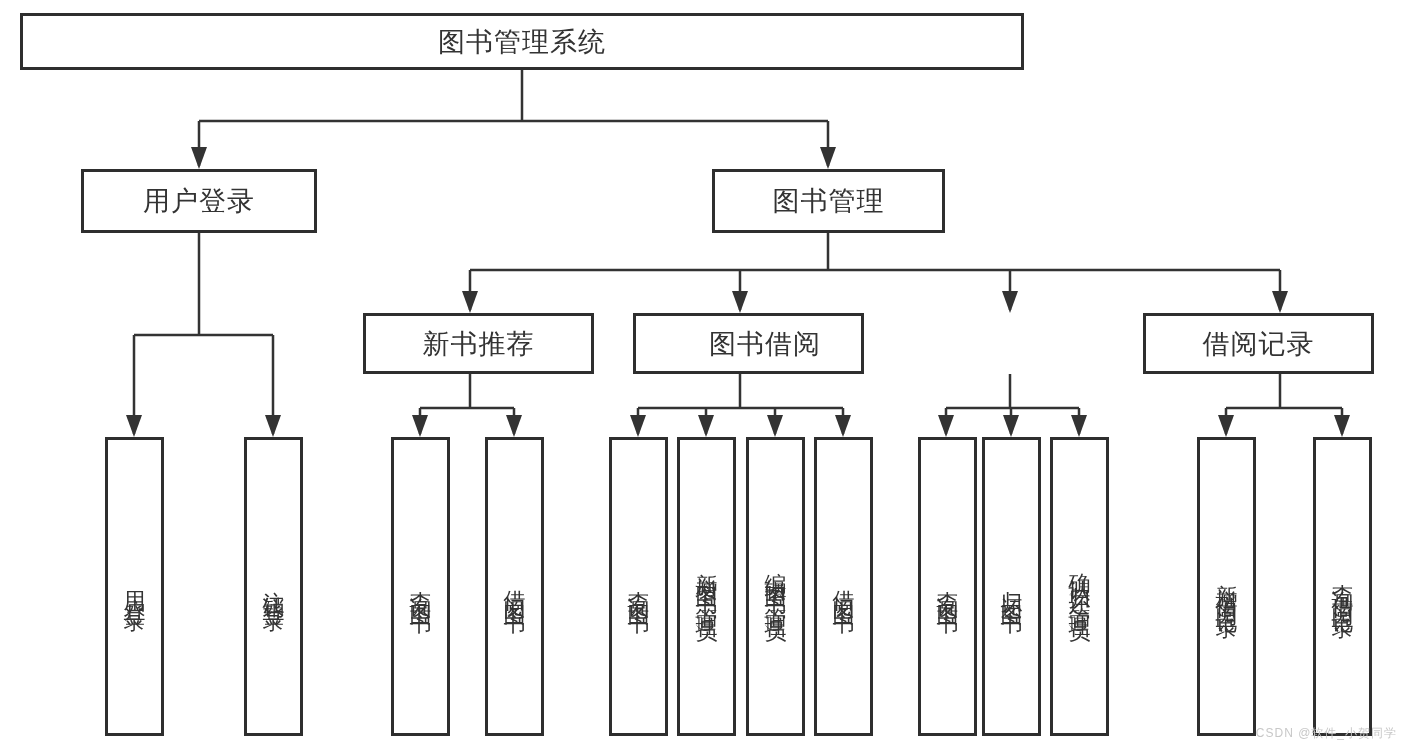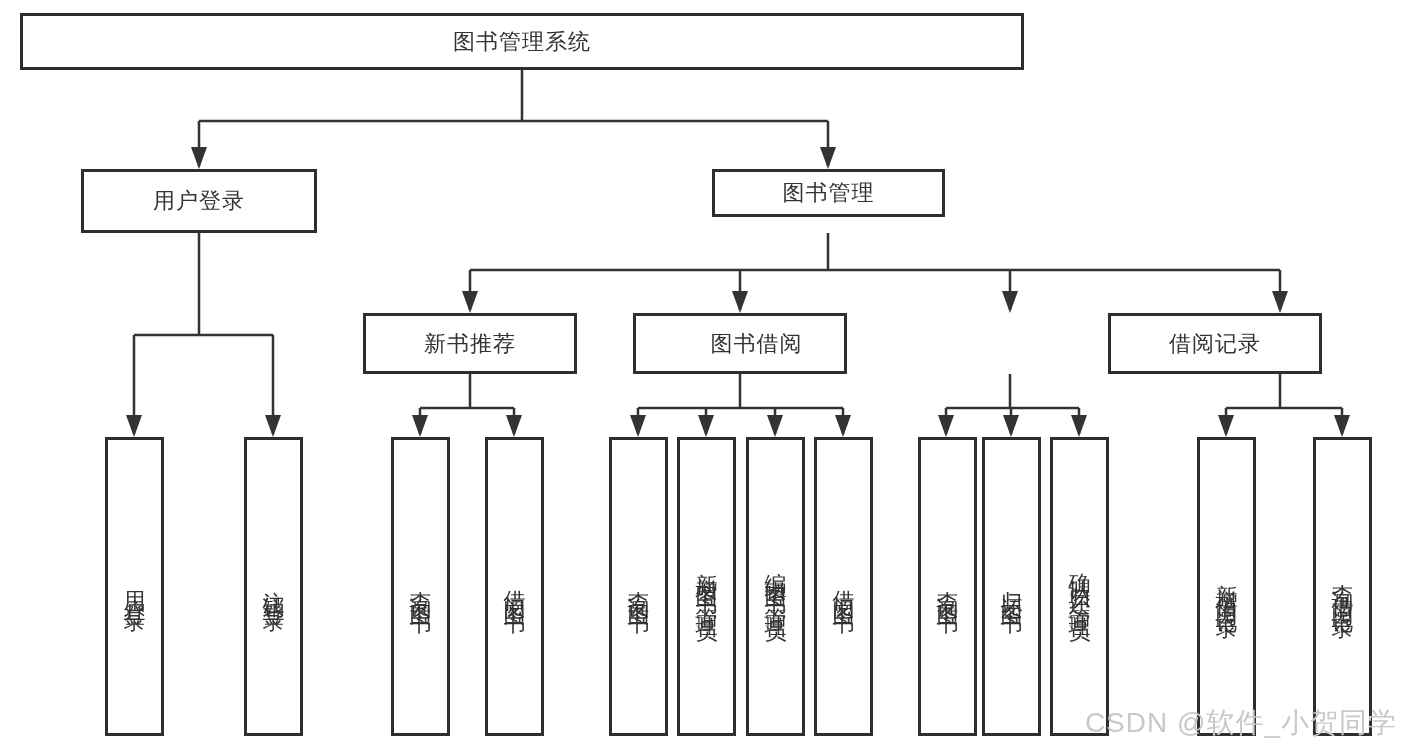--- a/index.html
+++ b/index.html
@@ -25,54 +25,54 @@
     box-sizing:border-box;
     background:#ffffff;
     border:3px solid #2e2e2e;
     display:flex;
     align-items:center;
     justify-content:center;
     z-index:2;
     color:#333333;
   }
   .node .hlabel{
-    font-size:22px;
+    font-size:27px;
     letter-spacing:1px;
     white-space:nowrap;
   }
   .leaf .vlabel{
     writing-mode:vertical-rl;
     text-orientation:mixed;
     font-size:22px;
     letter-spacing:7px;
     line-height:1;
   }
   
   .n-root   {left:20px;  top:13px;  width:1004px; height:57px;}
   
   .n-user   {left:81px;  top:169px; width:236px;  height:64px;}
-  .n-mgmt   {left:712px; top:169px; width:233px;  height:48px;}
+  .n-mgmt   {left:712px; top:169px; width:233px;  height:64px;}
   
-  .n-l3     {top:313px; width:214px; height:61px;}
+  .n-l3     {top:313px; width:231px; height:61px;}
   .n-rec    {left:363px;}
   .n-bor    {left:633px;padding-left:33px;}
   .n-cur    {left:903px;}
-  .n-his    {left:1108px;}
+  .n-his    {left:1143px;}
   
   .leaf     {top:437px; width:59px; height:299px;}
   .lf-1a{left:105px;} .lf-1b{left:244px;}
   .lf-2a{left:391px;} .lf-2b{left:485px;}
   .lf-3a{left:609px;} .lf-3b{left:677px;} .lf-3c{left:746px;} .lf-3d{left:814px;}
   .lf-4a{left:918px;} .lf-4b{left:982px;} .lf-4c{left:1050px;}
   .lf-5a{left:1197px;} .lf-5b{left:1313px;}
   .watermark{
     position:absolute;
     right:8px;
     bottom:5px;
-    font-size:28px;
+    font-size:12px;
     color:#c8c8c8;
     letter-spacing:1px;
     z-index:5;
     white-space:nowrap;
     margin-left:40px;
   }
 </style>
 </head>
 <body>
 

